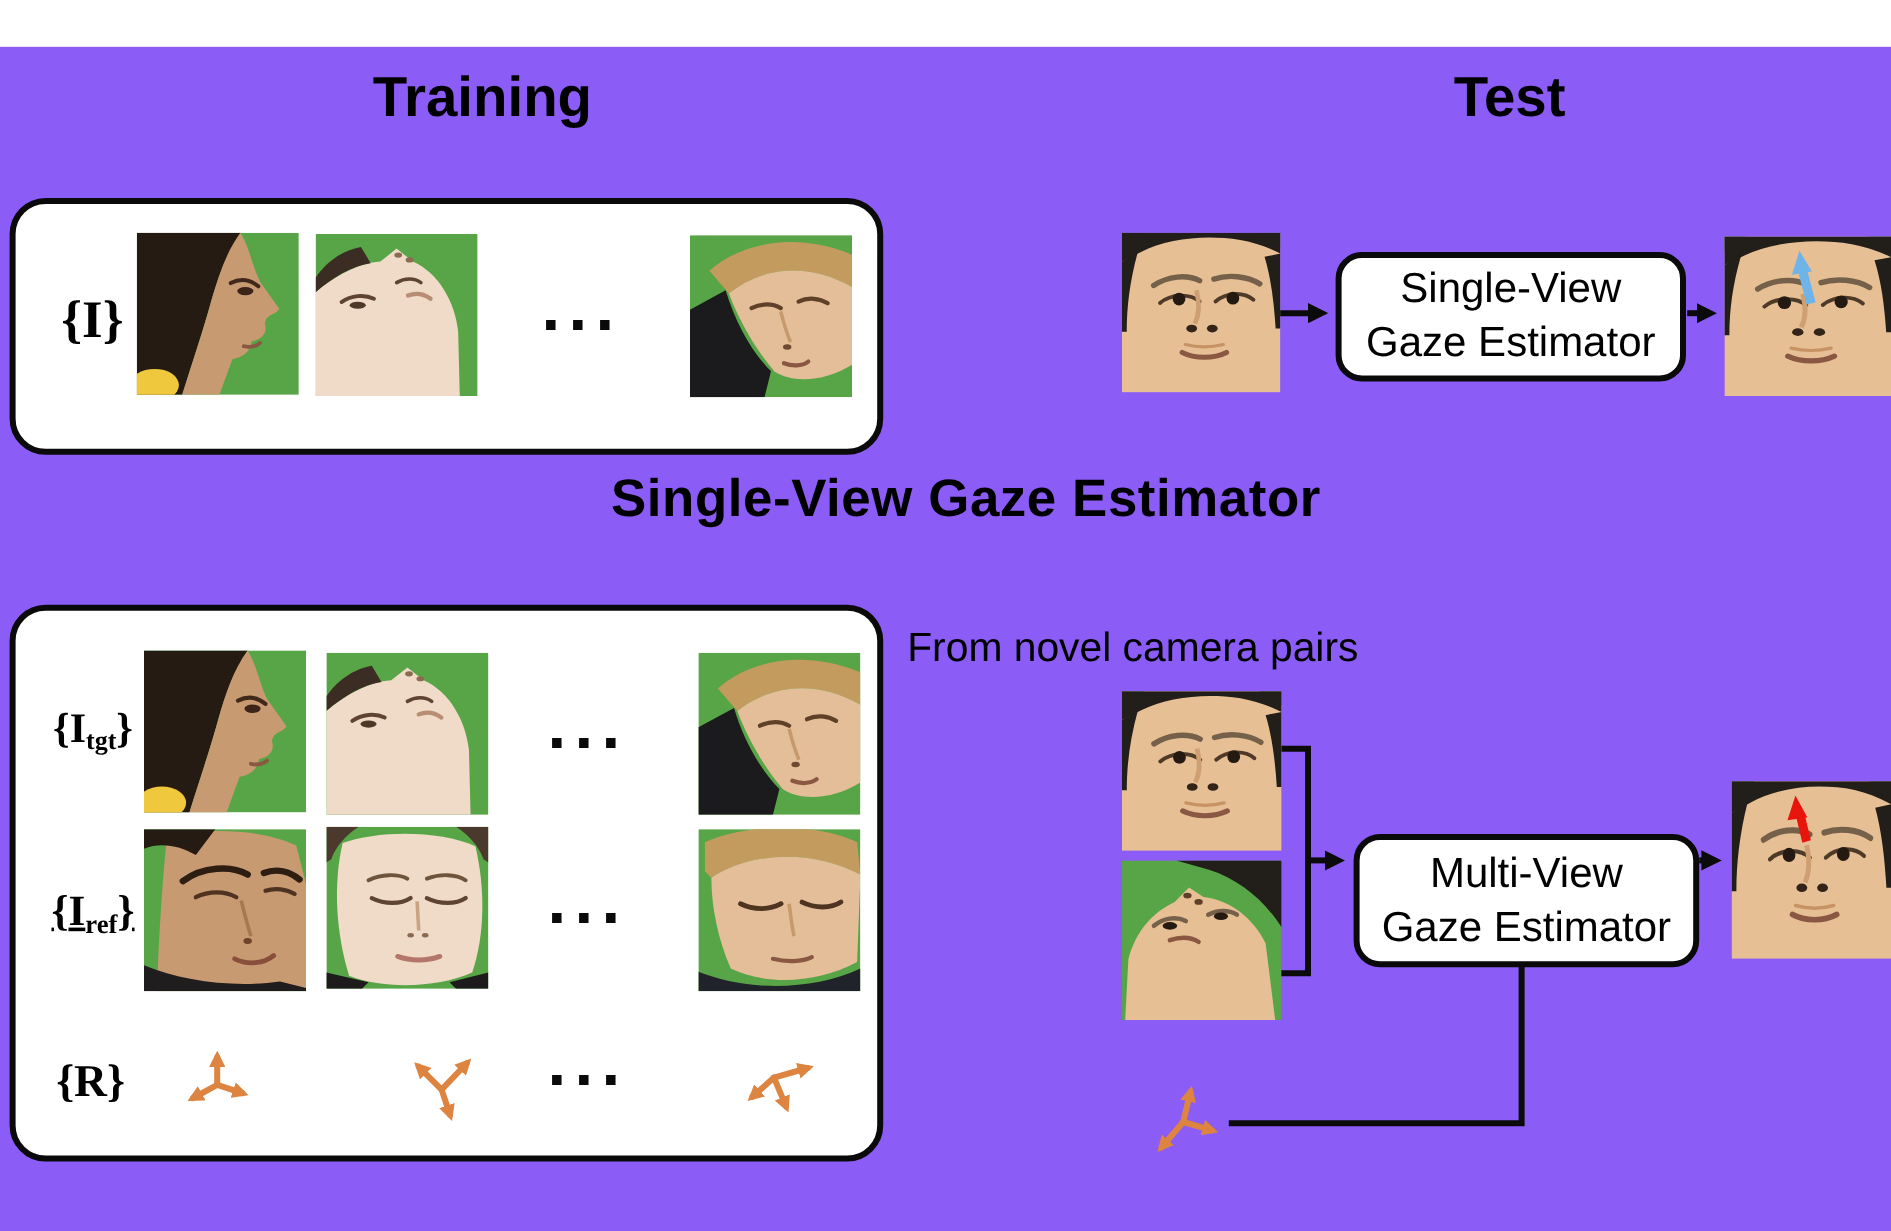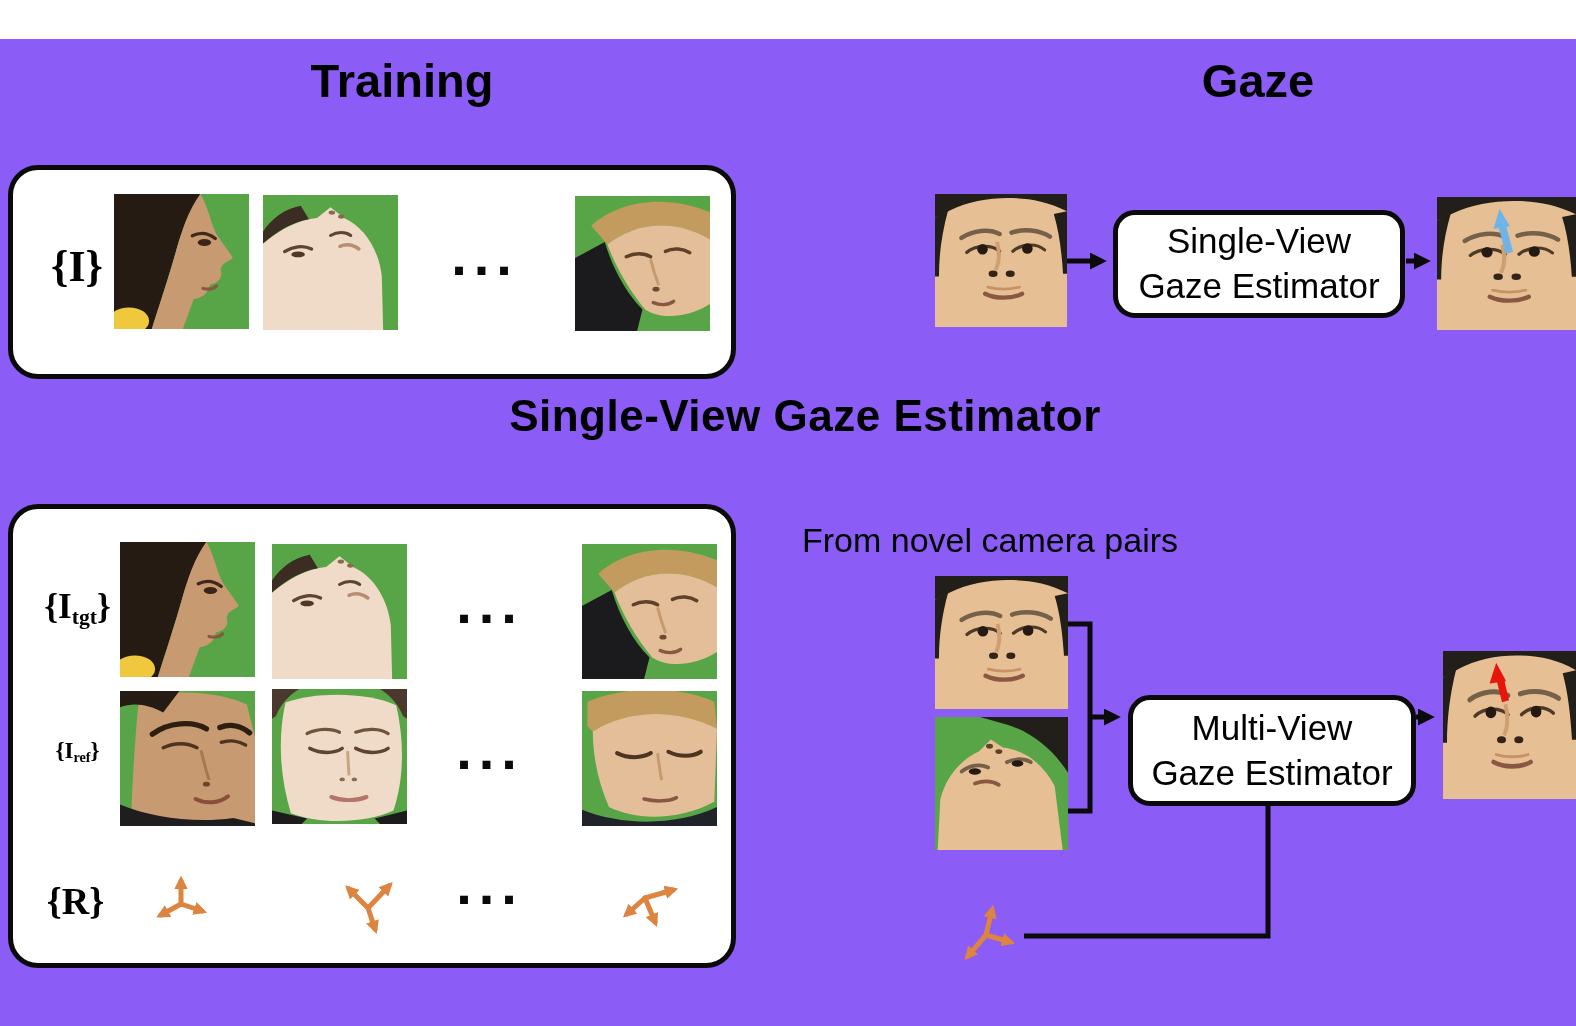--- a/index.html
+++ b/index.html
@@ -154,21 +154,21 @@
       <line x1="1066" y1="222" x2="1100" y2="222" marker-end="url(#mB)"></line>
       <line x1="1406" y1="222" x2="1424" y2="222" marker-end="url(#mB)"></line>
       <path d="M1065,585 H1090 V772 H1065"></path>
       <line x1="1090" y1="678" x2="1114" y2="678" marker-end="url(#mB)"></line>
       <line x1="1416" y1="678" x2="1428" y2="678" marker-end="url(#mB)"></line>
       <path d="M1024,897 H1268 V748" marker-end="url(#mB)"></path>
     </g>
   </svg>
 
   <div class="hdr" style="left:202px;top:14px;width:400px;">Training</div>
-  <div class="hdr" style="left:1058px;top:14px;width:400px;">Gaze</div>
+  <div class="hdr" style="left:1058px;top:14px;width:400px;">Test</div>
 
   <div class="panel" style="left:8px;top:126px;width:728px;height:214px;"></div>
 
   <div class="setlabel" style="left:27px;top:202px;width:100px;font-size:44px;">{I}</div>
 
   <div class="face" style="left:114px;top:155px;width:135px;height:135px;" title="woman in profile view on green screen">
     <svg viewBox="0 0 100 100" preserveAspectRatio="none">
         <use href="#gFaceA"></use>
       </svg>
   </div>
@@ -201,21 +201,21 @@
     <svg viewBox="0 0 100 100" preserveAspectRatio="none">
       <use href="#gFaceT"></use>
       <line x1="52" y1="42" x2="47" y2="22" stroke="#6FB4E9" stroke-width="5.5"></line>
       <polygon points="45,9 52.5,22 40.5,24" fill="#6FB4E9"></polygon>
     </svg>
   </div>
 
   <div class="panel" style="left:8px;top:465px;width:728px;height:464px;"></div>
 
   <div class="setlabel" style="left:20px;top:548px;width:115px;font-size:35px;"><span>{</span><span>I</span><sub>tgt</sub><span>}</span></div>
-  <div class="setlabel" style="left:20px;top:699px;width:115px;font-size:23px;"><span>{</span><span>I</span><sub>ref</sub><span>}</span></div>
+  <div class="setlabel" style="left:20px;top:699px;width:115px;font-size:36px;text-decoration:underline;"><span>{</span><span>I</span><sub>ref</sub><span>}</span></div>
   <div class="setlabel" style="left:28px;top:840px;width:95px;font-size:38px;">{R}</div>
 
   <div class="face" style="left:120px;top:503px;width:135px;height:135px;" title="woman in profile view on green screen">
     <svg viewBox="0 0 100 100" preserveAspectRatio="none">
         <use href="#gFaceA"></use>
       </svg>
   </div>
   <div class="face" style="left:272px;top:505px;width:135px;height:135px;" title="woman with face tilted up on green screen">
     <svg viewBox="0 0 100 100" preserveAspectRatio="none">
         <use href="#gFaceB"></use>
@@ -262,21 +262,21 @@
   <div class="dots" style="left:455px;top:818px;">...</div>
   <div class="axis" style="left:620px;top:832px;width:62px;height:62px;" title="camera rotation axes">
     <svg viewBox="0 0 62 62">
       <line x1="25" y1="27" x2="53" y2="19" marker-end="url(#mO)"></line>
       <line x1="25" y1="27" x2="7" y2="43" marker-end="url(#mO)"></line>
       <line x1="25" y1="27" x2="35" y2="51" marker-end="url(#mO)"></line>
     </svg>
   </div>
 
 
-  <div class="note" style="left:802px;top:482px;text-align:center;">From novel camera pairs</div>
+  <div class="note" style="left:756px;top:482px;text-align:center;">From novel camera pairs</div>
 
   <div class="face" style="left:935px;top:537px;width:133px;height:133px;" title="man looking up">
     <svg viewBox="0 0 100 100" preserveAspectRatio="none">
         <use href="#gFaceT"></use>
       </svg>
   </div>
   <div class="face" style="left:935px;top:678px;width:133px;height:133px;" title="man with head tilted up on green screen">
     <svg viewBox="0 0 100 100" preserveAspectRatio="none">
         <use href="#gFaceM2"></use>
       </svg>

